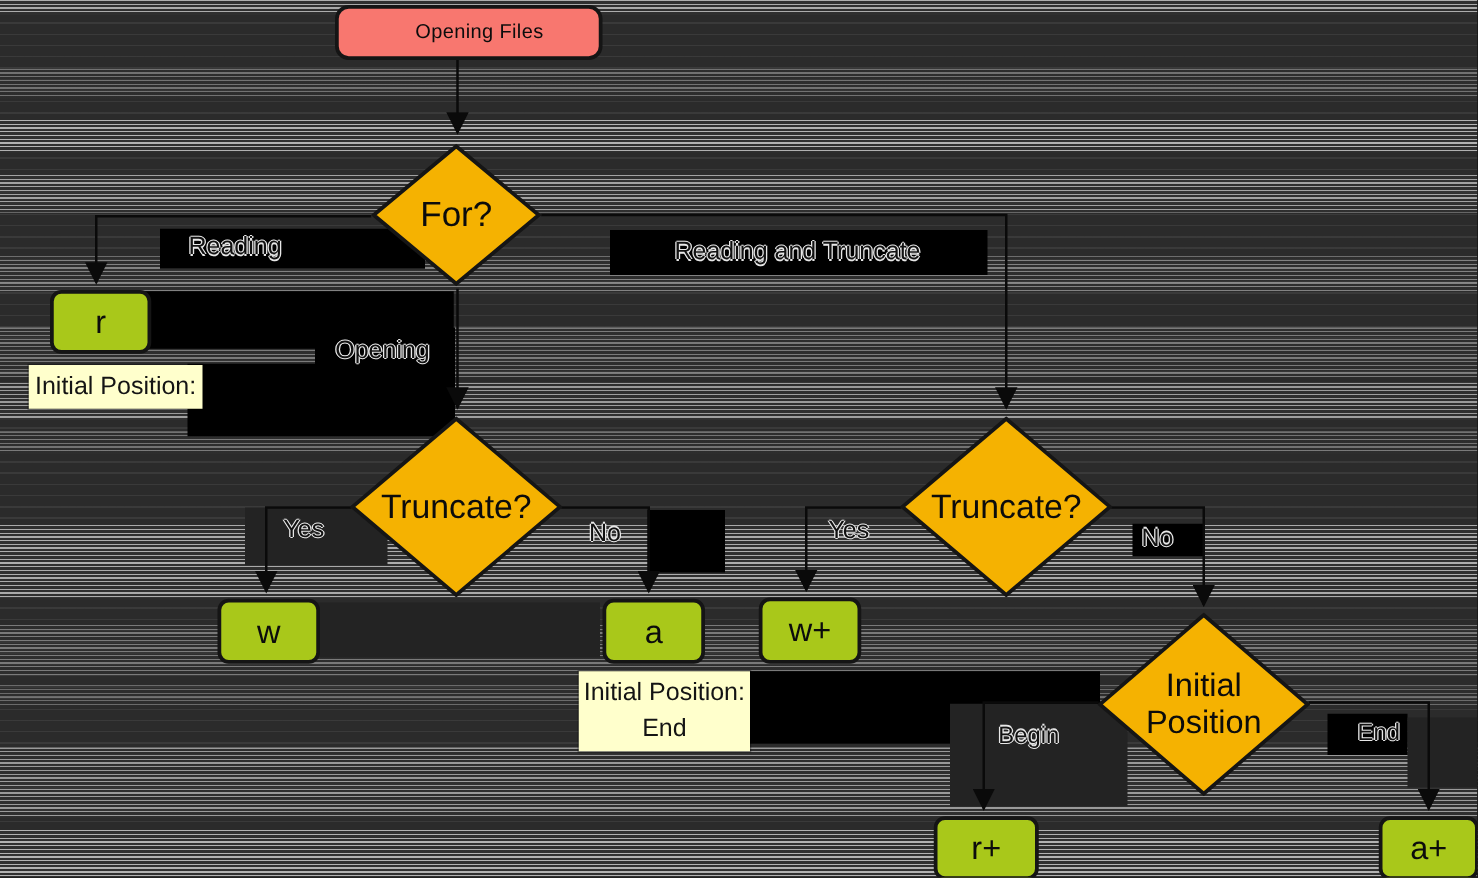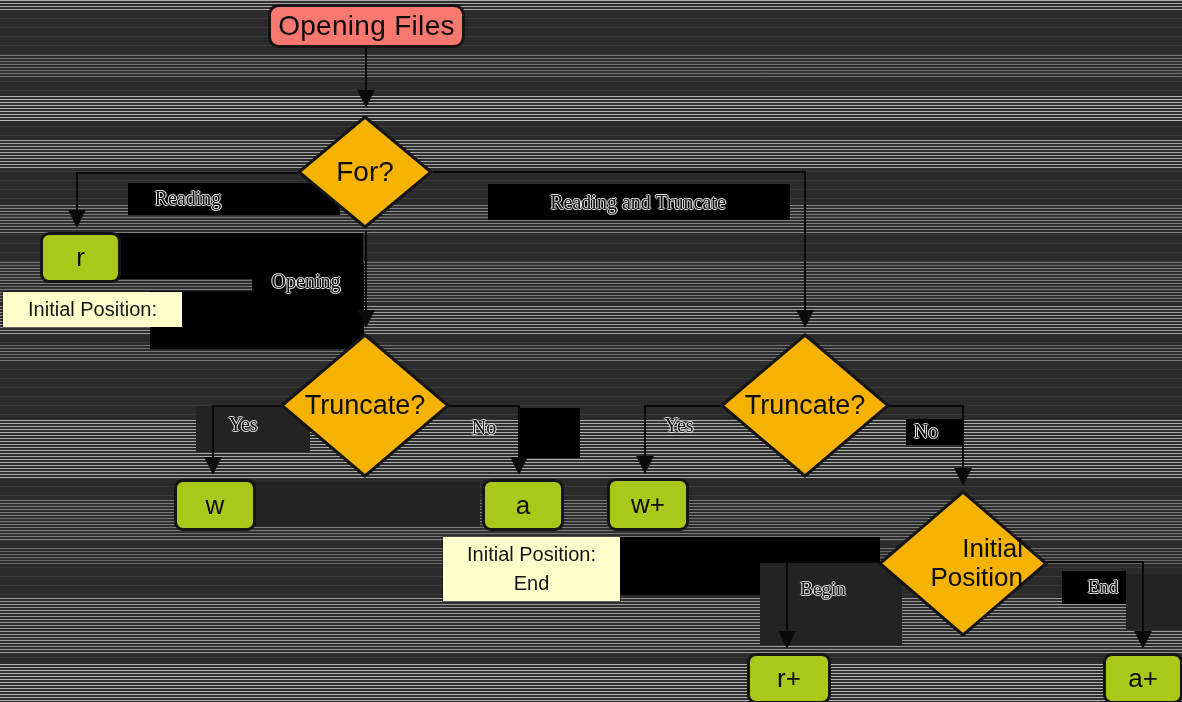--- a/index.html
+++ b/index.html
@@ -12,43 +12,43 @@
   .scan {
     position:absolute; left:0; width:100%; pointer-events:none;
     background:repeating-linear-gradient(180deg,#c9c9c9 0 1px,#303030 1px 3px);
   }
   .patch { position:absolute; background:#000; }
   .patch.dim { background:#232323; }
   svg.wires { position:absolute; left:0; top:0; z-index:2; }
   .node { position:absolute; z-index:3; display:flex; align-items:center; justify-content:center; color:#0c0c0c; }
   .start {
     border:3px solid #151515; border-radius:11px;
-    font-size:28px; letter-spacing:.3px;
+    font-size:16px; letter-spacing:.3px;padding-left:17px;
   }
   .mode {
     border:3px solid #151515; border-radius:9px;
     font-size:26px;
   }
   .diamond { position:absolute; z-index:3; }
   .diamond svg { position:absolute; left:0; top:0; width:100%; height:100%; }
   .diamond .dlabel {
     position:absolute; left:50%; top:50%; transform:translate(-50%,-50%);
-    font-size:27px; color:#0c0c0c; text-align:right; line-height:1.15; white-space:nowrap;
+    font-size:27px; color:#0c0c0c; text-align:center; line-height:1.15; white-space:nowrap;
   }
   .diamond .dlabel.wrap { white-space:normal; width:120px; font-size:26px; }
   .note {
     position:absolute; z-index:3; background:#FFFFCC; color:#141414;
-    font-size:20px; text-align:center; line-height:1.45; padding:3px 24px;
+    font-size:20px; text-align:center; line-height:1.45; padding:3px 4px;
     box-shadow:0 0 0 1px rgba(0,0,0,.35);
+    margin-left:20px;
   }
   .elabel {
     position:absolute; z-index:4; transform:translate(-50%,-50%);
     font-size:20px; color:#111; white-space:nowrap;
     text-shadow:-1px 0 #e8e8e8, 1px 0 #e8e8e8, 0 -1px #e8e8e8, 0 1px #e8e8e8;
-    font-family:Liberation Serif, serif;
   }
 </style>
 </head>
 <body>
 
 <div class="stage">
 
   <div class="scan" style="top:0;height:12px;opacity:.8"></div>
   <div class="scan" style="top:55px;height:24px;opacity:.45"></div>
   <div class="scan" style="top:96px;height:26px;opacity:.85"></div>

